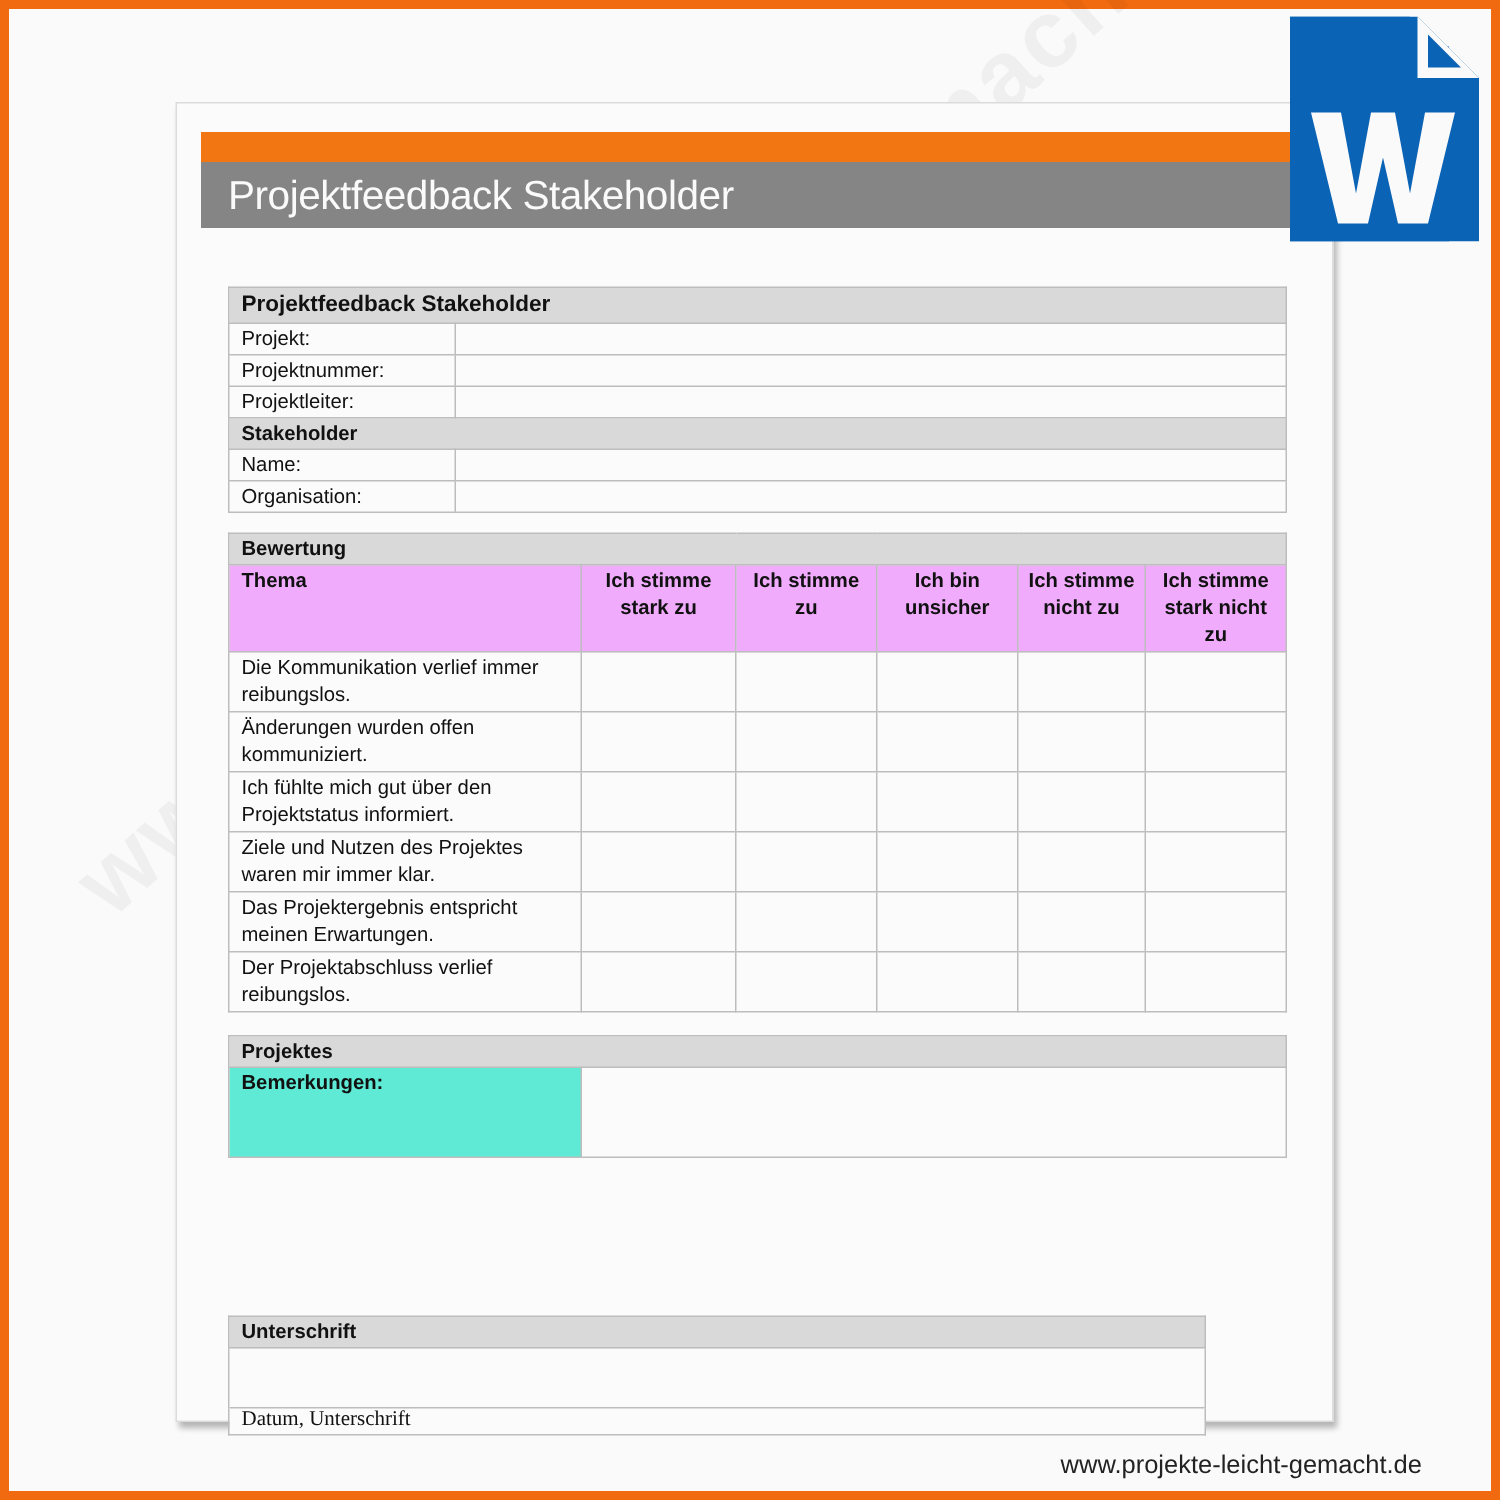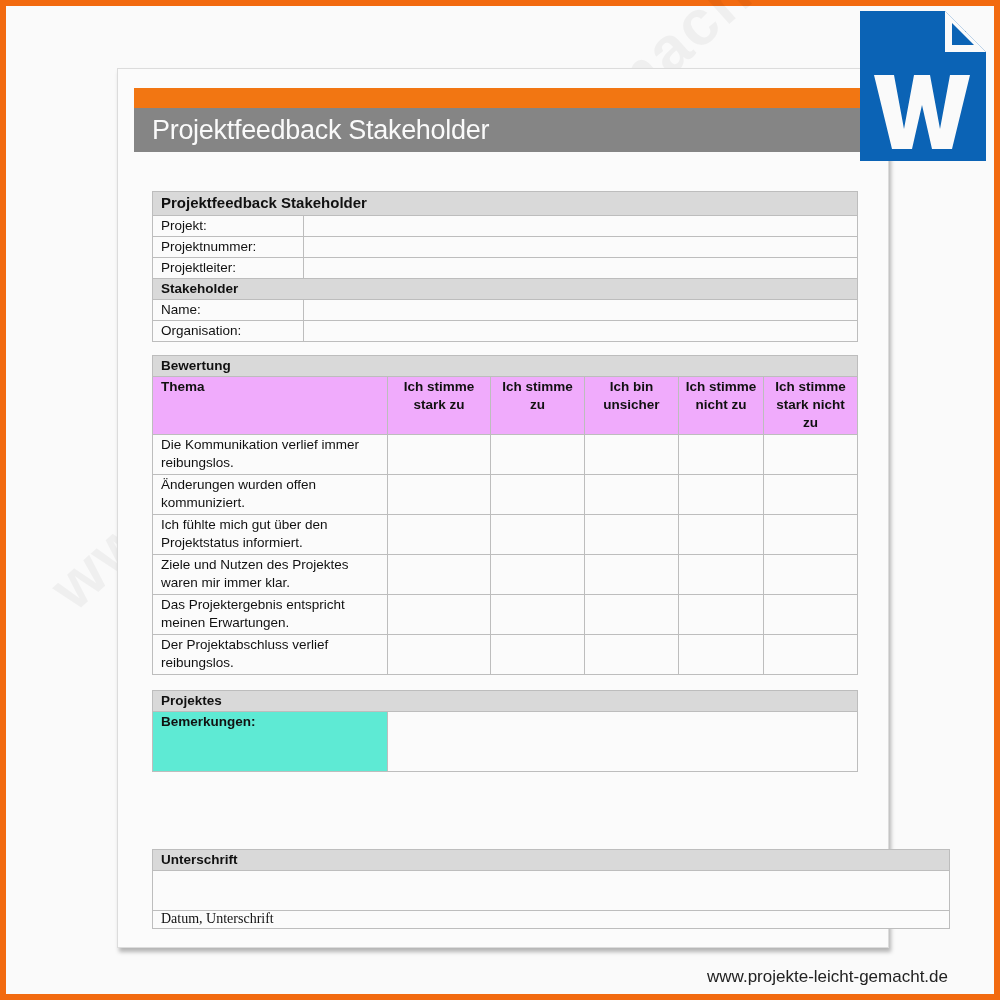--- a/index.html
+++ b/index.html
@@ -61,21 +61,21 @@
     background: #f0abfc; font-weight: bold; text-align: center; height: 58px;
     padding: 1px 4px;
   }
   #t2 .colhead th.thema { text-align: left; padding-left: 8px; }
   #t2 td.q { height: 40px; }
 
   #t3 { left: 152px; top: 690px; width: 706px; }
   #t3 td.lbl { font-weight: bold; height: 60px; background: #5eead4; }
   #t3 td.lbl2 { height: 58px; }
 
-  #t4 { left: 152px; top: 849px; width: 798px; }
+  #t4 { left: 152px; top: 877px; width: 652px; }
   #t4 td.sig { height: 40px; background: #fbfbfb; border-bottom: 1px dotted #555; }
   #t4 td.datum { font-size: 14px; height: 18px; padding-top: 0; line-height: 16px; font-family: Liberation Serif, serif; }
 
   .watermark {
     position: absolute; left: 60px; top: 560px;
     transform: rotate(-42deg); transform-origin: left center;
     font-size: 64px; font-weight: bold; color: rgba(0,0,0,0.045);
     white-space: nowrap; letter-spacing: 2px; pointer-events: none;
   }
   .footer-url {

